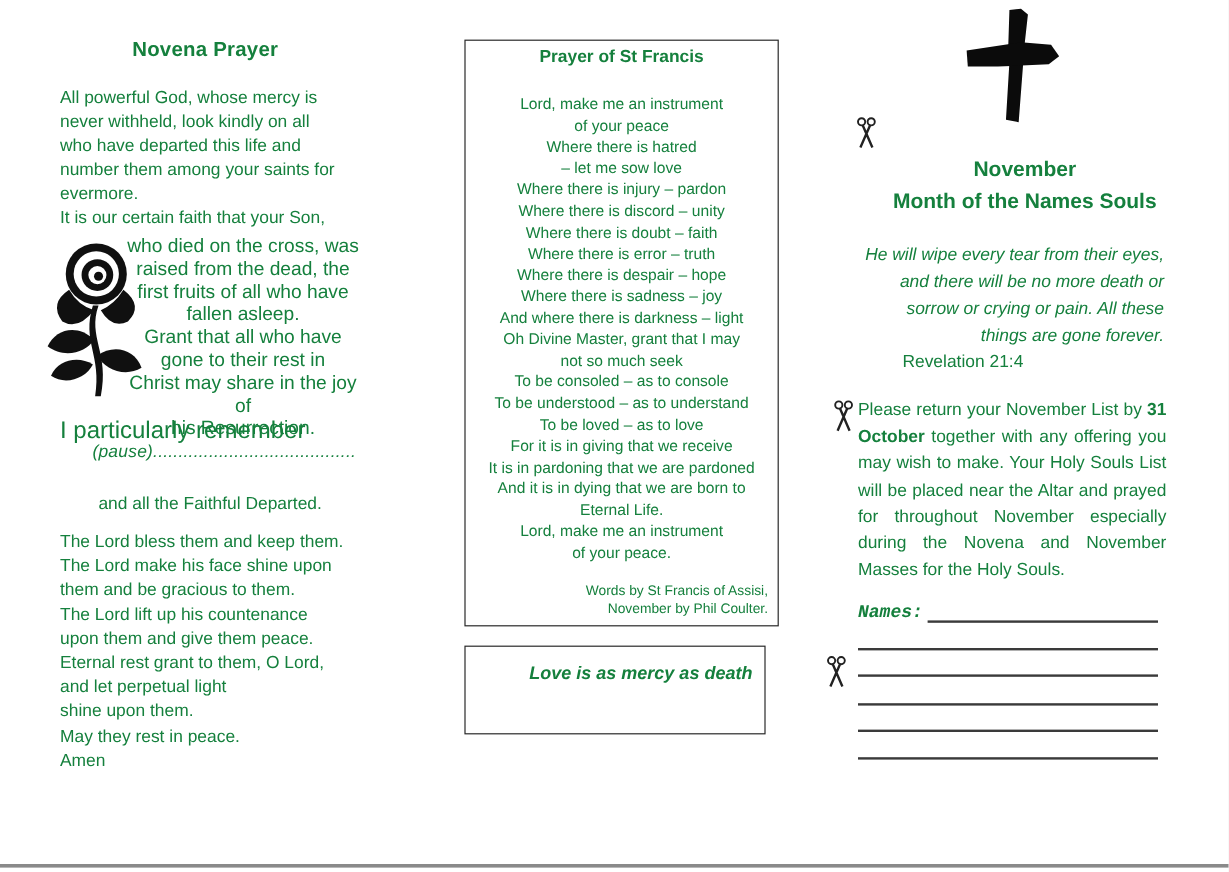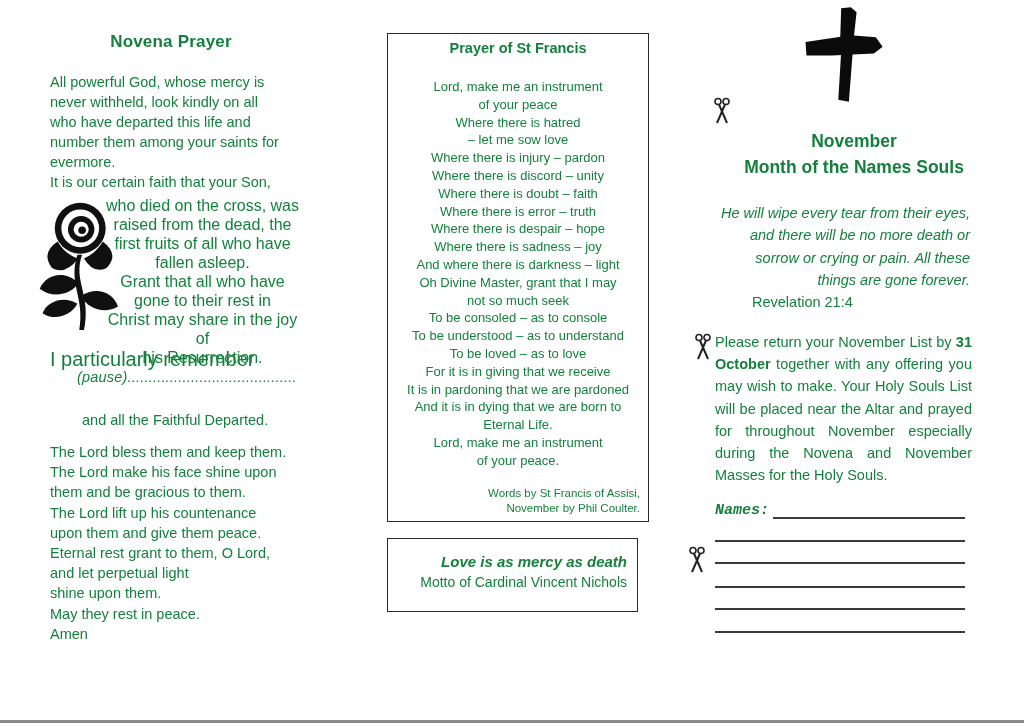--- a/index.html
+++ b/index.html
@@ -140,21 +140,20 @@
 And it is in dying that we are born to
 Eternal Life.
 Lord, make me an instrument
 of your peace.</div>
     <div class="francis-attrib prelines">Words by St Francis of Assisi,
 November by Phil Coulter.</div>
   </div>
 
   <div class="motto-box">
     <div class="motto-quote">Love is as mercy as death</div>
-    <div class="motto-attrib">Motto of Cardinal Vincent Nichols</div>
   </div>
 
   <svg class="cross-img" viewBox="0 0 110 105">
     <g fill="#0b0b0b">
       <path d="M50,3 L60,2 L66,7 L63,34 L62,48 L58,100 L47,98 L50,48 L49,34 Z"></path>
       <path d="M13,38 L60,31 L86,33 L93,43 L84,50 L40,52 L14,52 Z"></path>
     </g>
   </svg>
 
   <svg class="scissors scissors-1" viewBox="0 0 20 28">

